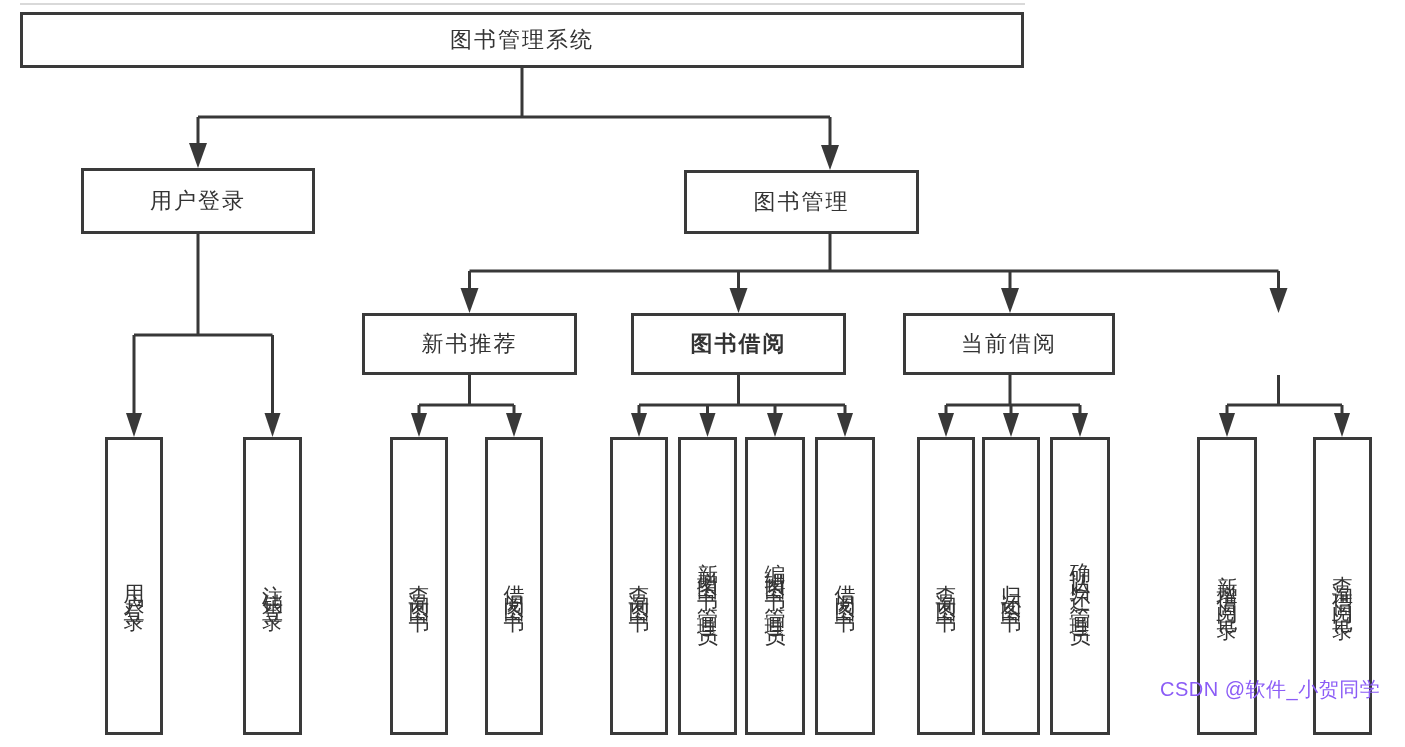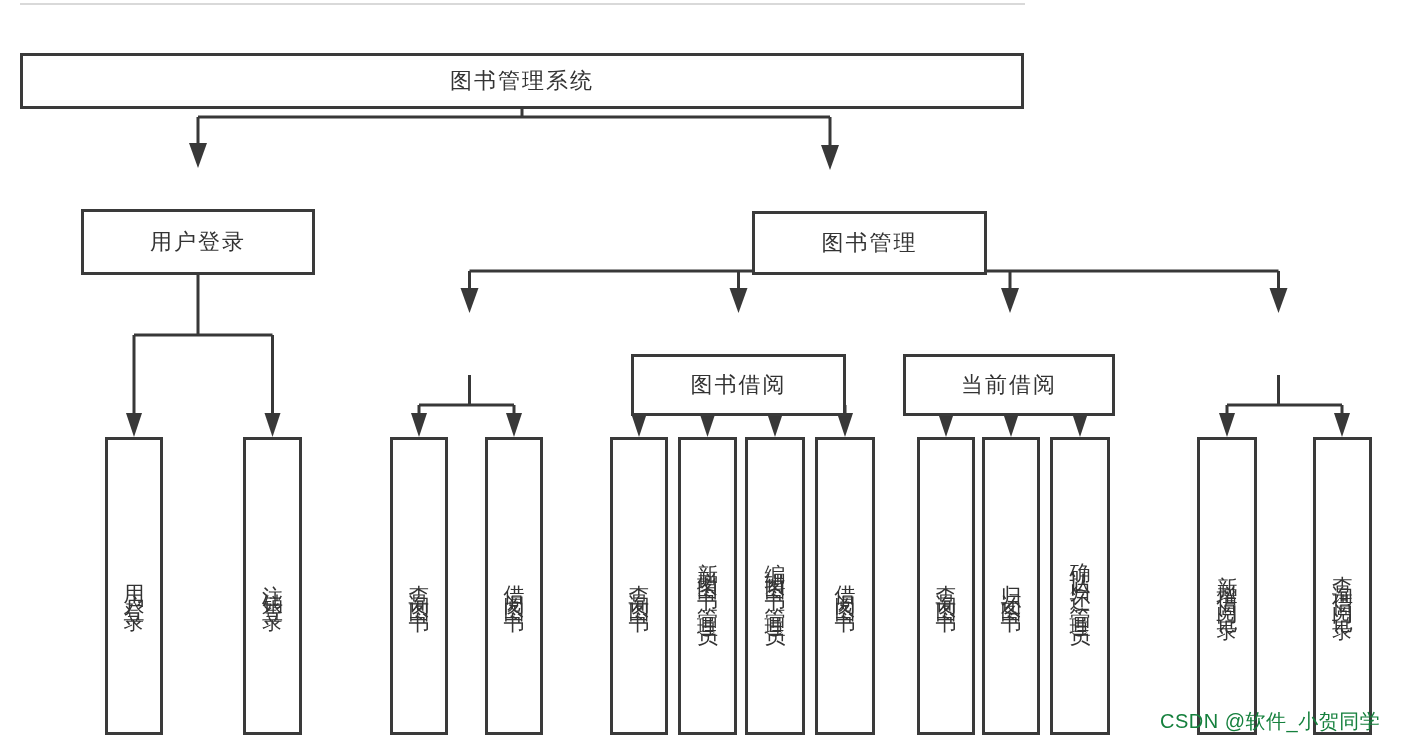--- a/index.html
+++ b/index.html
@@ -6,29 +6,29 @@
   .canvas{
     position:relative;width:1405px;height:747px;background:#ffffff;
     font-family:"Liberation Sans","DejaVu Sans",sans-serif;overflow:hidden;
   }
   .connectors{position:absolute;left:0;top:0;width:1405px;height:747px;}
   .node{
     position:absolute;box-sizing:border-box;
     border:3px solid #3a3a3a;background:#ffffff;color:#333333;
     display:flex;align-items:center;justify-content:center;
   }
-  .h-node{font-size:22px;letter-spacing:2px;white-space:nowrap;margin-top:41px;}
+  .h-node{font-size:22px;letter-spacing:2px;white-space:nowrap;}
   .v-node span{
     writing-mode:vertical-rl;text-orientation:mixed;
     font-size:21px;letter-spacing:9px;line-height:1.15;color:#333333;
   }
   .top-edge{position:absolute;left:20px;top:3px;width:1005px;height:2px;background:#d9d9d9;}
   .watermark{
-    position:absolute;left:1160px;top:708px;width:240px;
-    font-size:20px;color:#15803d;letter-spacing:0.5px;white-space:nowrap;
+    position:absolute;left:1160px;top:676px;width:240px;
+    font-size:20px;color:#8b5cf6;letter-spacing:0.5px;white-space:nowrap;
   }
 </style>
 </head>
 <body>
 
 <div class="canvas">
 
   <div class="top-edge"></div>
 
   <svg class="connectors" viewBox="0 0 1405 747" xmlns="http://www.w3.org/2000/svg">
@@ -74,25 +74,28 @@
     </g>
   </svg>
 
   <div class="node h-node" style="left:20px;top:12px;width:1004px;height:56px;">
     <span>图书管理系统</span>
   </div>
 
   <div class="node h-node" style="left:81px;top:168px;width:234px;height:66px;">
     <span>用户登录</span>
   </div>
-  <div class="node h-node" style="left:752px;top:170px;width:235px;height:64px;">
+  <div class="node h-node" style="left:684px;top:170px;width:235px;height:64px;">
     <span>图书管理</span>
   </div>
 
-  <div class="node h-node" style="left:631px;top:313px;width:215px;height:62px;">
+  <div class="node h-node" style="left:362px;top:313px;width:215px;height:62px;">
+    <span>新书推荐</span>
+  </div>
+  <div class="node h-node" style="left:631px;top:313px;width:215px;height:62px;font-weight:bold;">
     <span>图书借阅</span>
   </div>
   <div class="node h-node" style="left:903px;top:313px;width:212px;height:62px;">
     <span>当前借阅</span>
   </div>
 
   <div class="node v-node" style="left:105px;top:437px;width:58px;height:298px;">
     <span>用户登录</span>
   </div>
   <div class="node v-node" style="left:243px;top:437px;width:59px;height:298px;">

